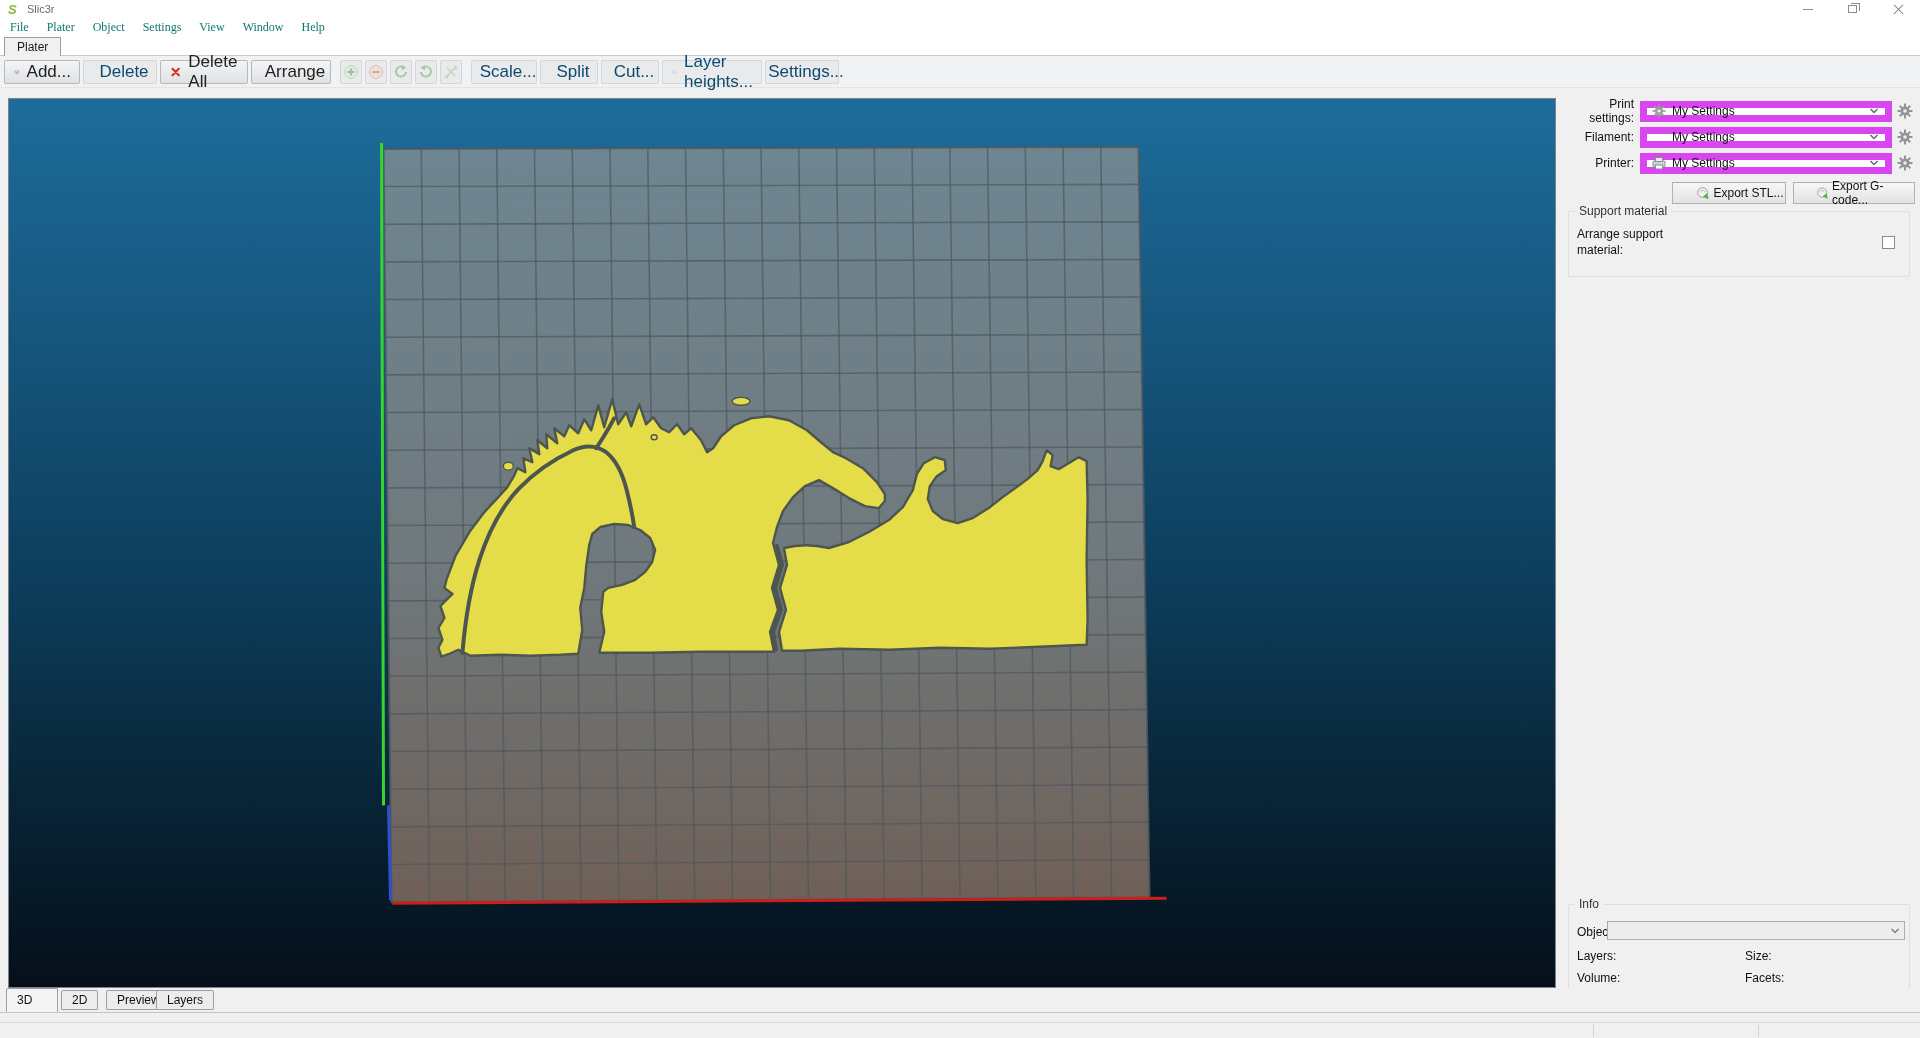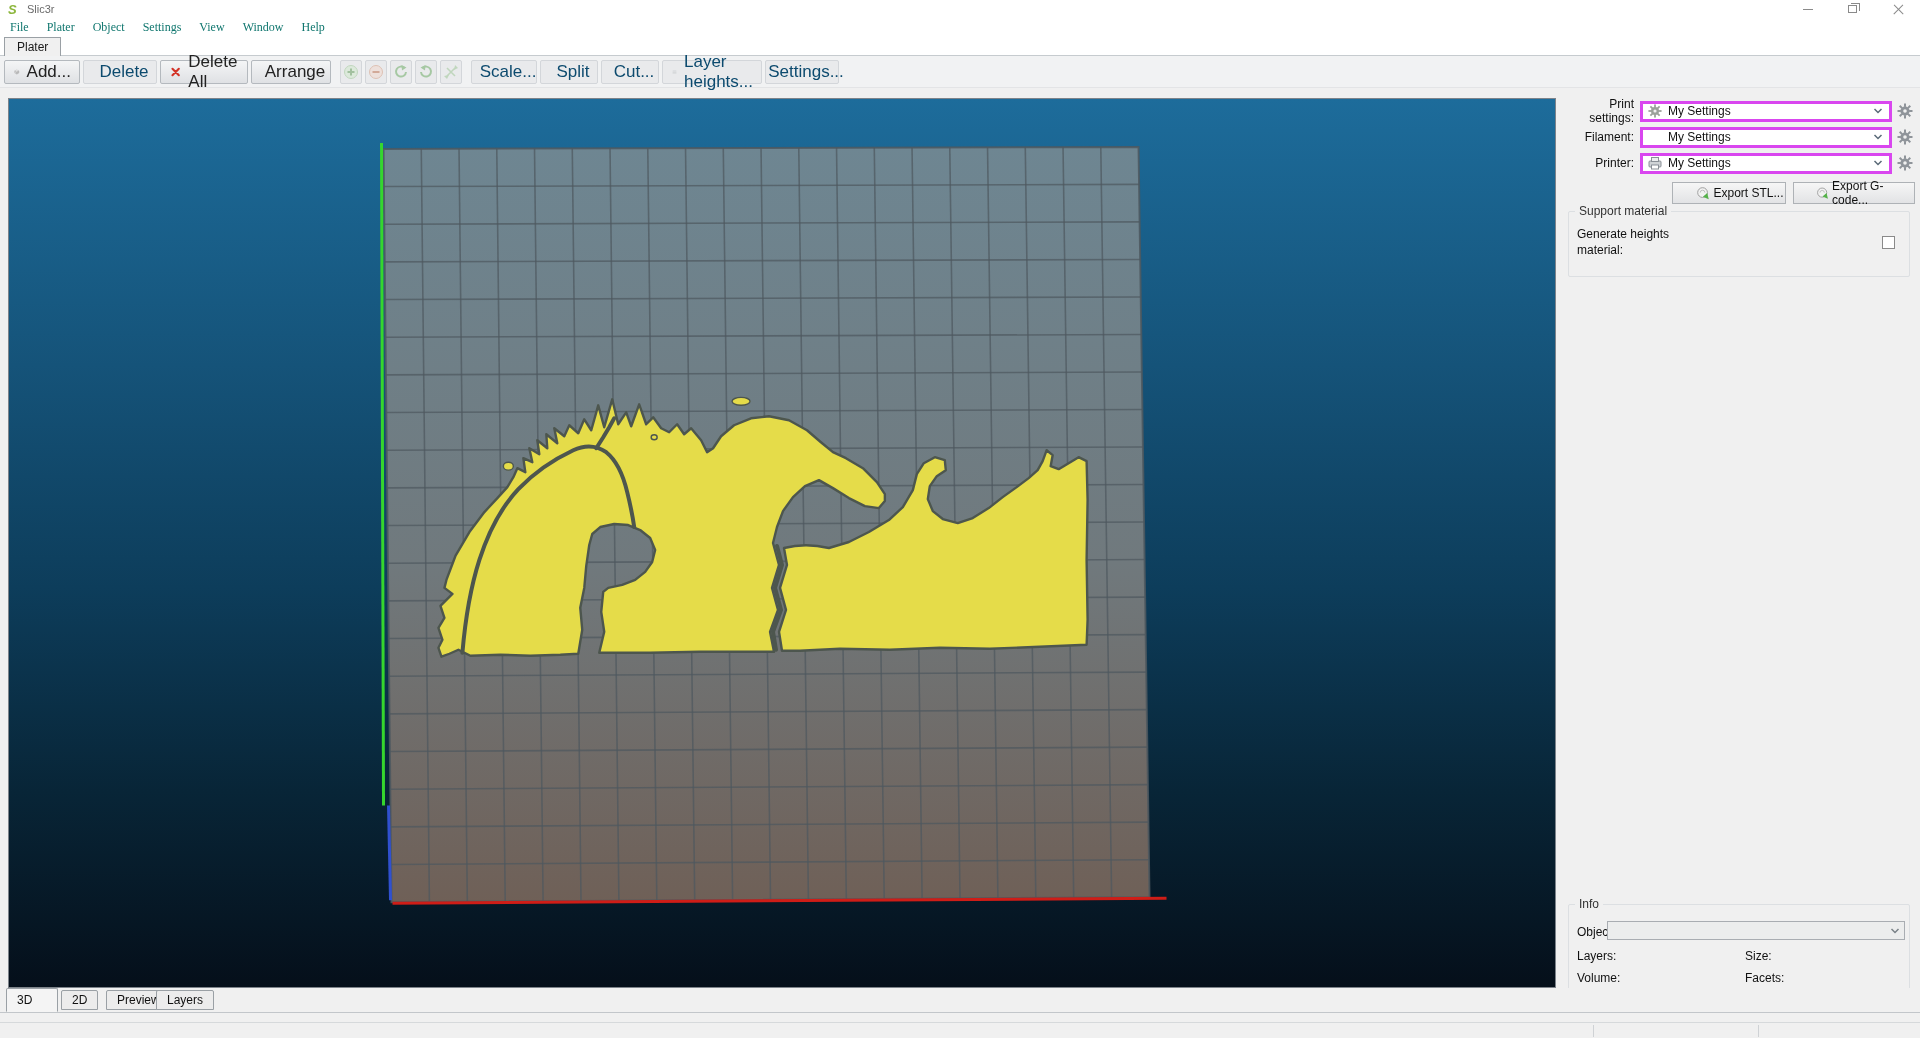--- a/index.html
+++ b/index.html
@@ -37,21 +37,21 @@
   .tb-sep { width:3px; }
 
   
   .viewport { position:absolute; left:8px; top:98px; width:1548px; height:890px; border:1px solid #7d838a; }
   .viewport svg { display:block; width:100%; height:100%; }
 
   
   .rpanel { position:absolute; left:1560px; top:98px; width:360px; height:918px; background:#f0f0f0; }
   .preset-row { position:absolute; left:8px; width:348px; height:14px; display:flex; align-items:center; }
   .preset-label { width:72px; text-align:right; padding-right:6px; font-size:12px; color:#111; }
-  .combo { flex:0 0 252px; height:21px; background:#ffffff; border:3px solid #d946ef; display:flex; align-items:center; padding:0 4px; position:relative; }
+  .combo { flex:0 0 252px; height:21px; background:#ffffff; border:7px solid #d946ef; display:flex; align-items:center; padding:0 4px; position:relative; }
   .combo .c-ico { width:16px; height:14px; margin-right:5px; }
   .combo .c-text { font-size:12px; color:#111; flex:1; }
   .combo .c-arrow { width:10px; height:8px; margin-right:2px; }
   .gear-btn { width:16px; height:16px; margin-left:5px; }
   .export-row { position:absolute; left:0; width:360px; display:flex; }
   .exp-btn { height:22px; border:1px solid #aeb2b6; background:linear-gradient(#f6f6f6,#e2e3e5); display:flex; align-items:center; justify-content:center; gap:2px; font-size:12px; color:#111;padding-left:22px; }
   .groupbox { position:absolute; border:1px solid #dcdfe2; border-radius:2px; }
   .groupbox .legend { position:absolute; top:-8px; left:6px; background:#f0f0f0; padding:0 4px; font-size:12px; color:#333; }
   .support-label { position:absolute; left:8px; top:14px; width:120px; font-size:12px; color:#111; line-height:16px; }
   .checkbox { position:absolute; right:14px; top:24px; width:13px; height:13px; border:1px solid #8a8a8a; background:#fff; }
@@ -364,21 +364,21 @@
       <svg width="15" height="15" viewBox="0 0 16 16">
           <use href="#export-ico"></use>
         </svg>
       <span>Export G-code...</span>
     </div>
   </div>
 
   <div class="groupbox" style="left:8px;top:113px;width:342px;height:66px">
     <div class="legend">Support material</div>
     <div class="support-label">
-      <div>Generate heights</div>
+      <div>Arrange support</div>
       <div>material:</div>
     </div>
     <div class="checkbox"></div>
   </div>
 
   <div class="groupbox" style="left:8px;top:806px;width:342px;height:110px">
     <div class="legend">Info</div>
     <div class="info-row" style="top:20px">Object:</div>
     <div class="obj-combo">
       <svg class="c-arrow" width="10" height="8" viewBox="0 0 10 8">

